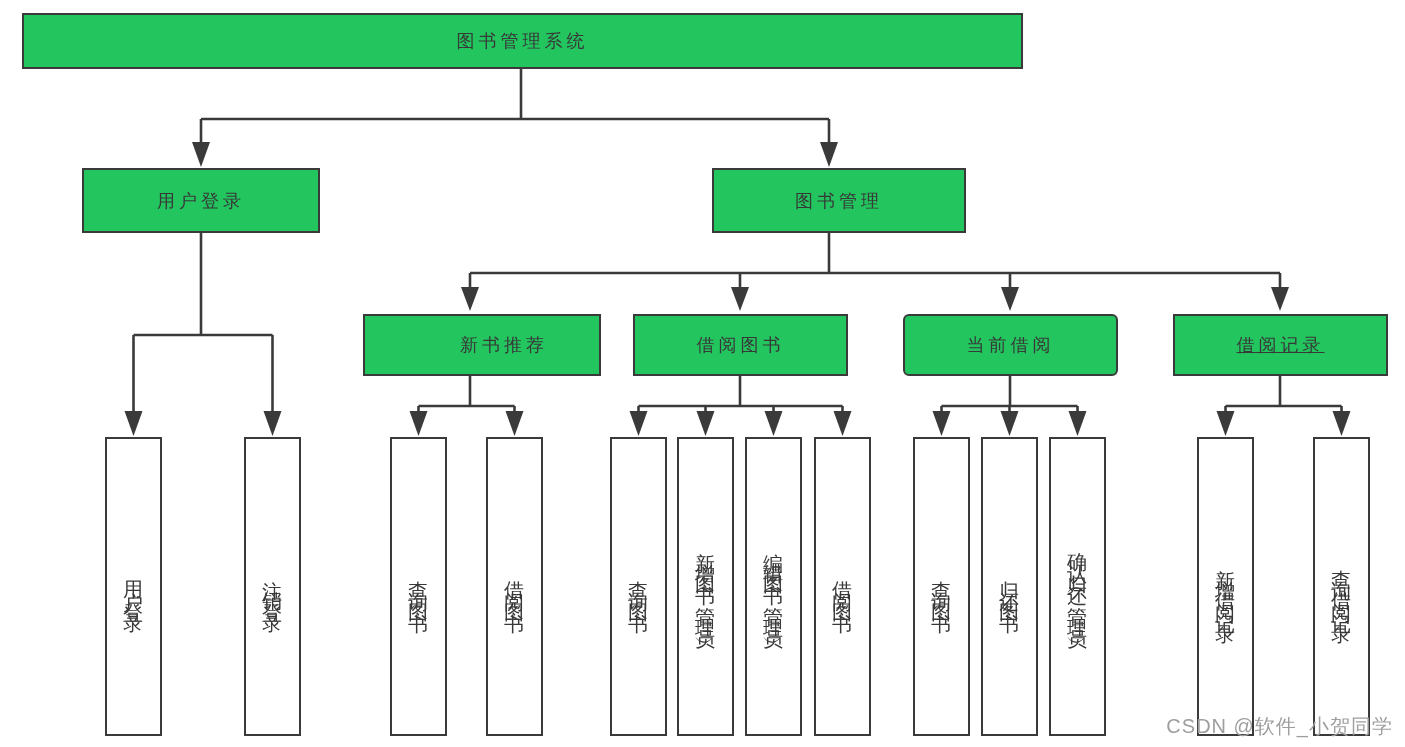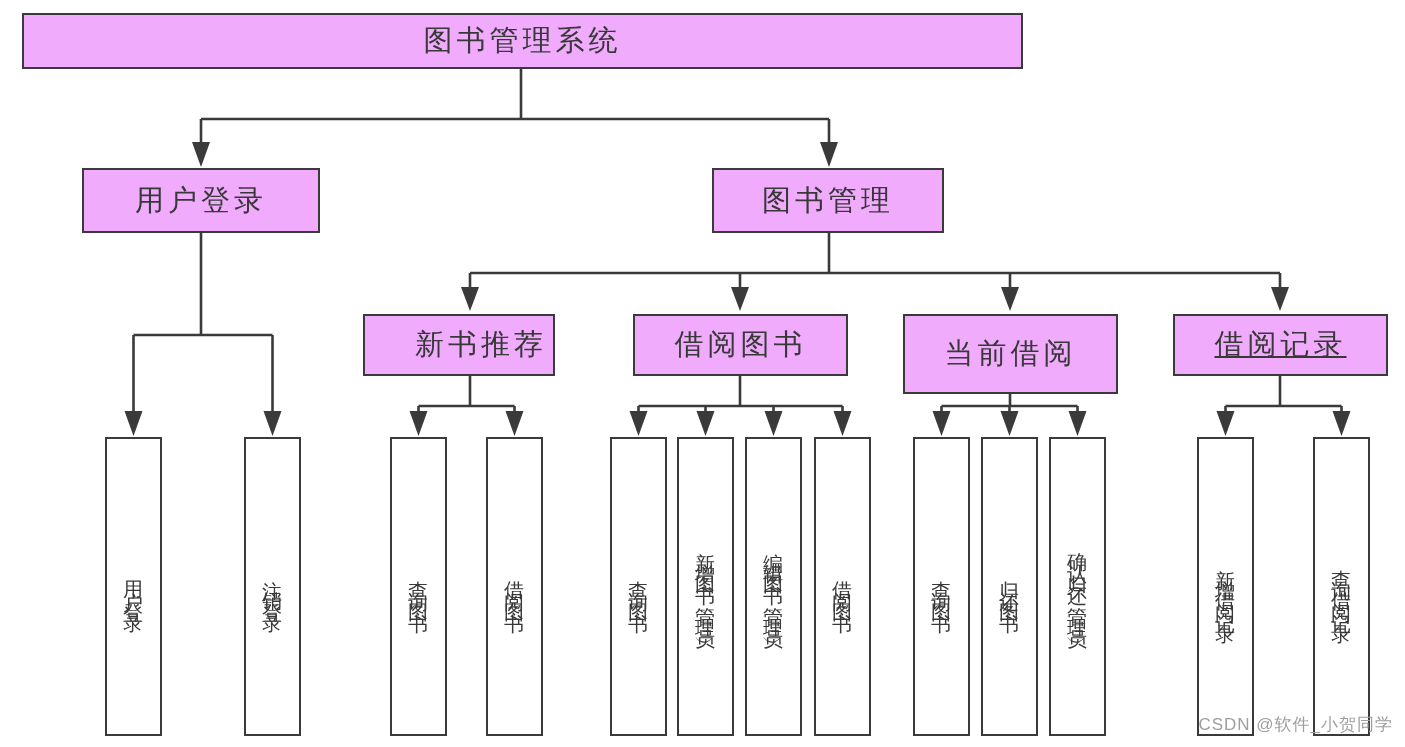--- a/index.html
+++ b/index.html
@@ -18,23 +18,23 @@
     font-family:"Liberation Sans","DejaVu Sans",sans-serif;
     color:var(--text);
   }
   svg.connectors{position:absolute;left:0;top:0;z-index:1;}
   svg.connectors line{stroke:var(--line);stroke-width:2.6;}
   svg.connectors polygon{fill:var(--line);}
   .box{
     position:absolute;z-index:2;
     box-sizing:border-box;
     border:2.5px solid var(--line);
-    background:#f0abfc;
+    background:#22c55e;
     display:flex;align-items:center;justify-content:center;
-    font-size:29px;letter-spacing:4px;
+    font-size:18px;letter-spacing:4px;
     white-space:nowrap;
     color:var(--text);
   }
   .leaf{
     position:absolute;z-index:2;
     box-sizing:border-box;
     border:2.5px solid var(--line);
     background:#fff;
     top:437px;width:57px;height:299px;
     display:flex;align-items:center;justify-content:center;
@@ -44,21 +44,21 @@
     text-orientation:mixed;
     font-size:20px;
     letter-spacing:11px;
     line-height:1;
     color:var(--text);
     white-space:nowrap;
   }
   .watermark{
     position:absolute;z-index:3;
     top:713px;right:12px;
-    font-size:17px;
+    font-size:20px;
     letter-spacing:1px;
     color:var(--watermark);
   }
 </style>
 </head>
 <body>
 
 <div class="stage">
 
   <svg class="connectors" width="1405" height="747" aria-hidden="true">
@@ -119,25 +119,25 @@
     <line x1="1225.5" y1="406" x2="1341.5" y2="406"></line>
     <line x1="1225.5" y1="406" x2="1225.5" y2="413"></line>
     <line x1="1341.5" y1="406" x2="1341.5" y2="413"></line>
     <polygon points="1216.5,411 1234.5,411 1225.5,436"></polygon>
     <polygon points="1332.5,411 1350.5,411 1341.5,436"></polygon>
   </svg>
 
   <div class="box" style="left:22px;top:13px;width:1001px;height:56px;">图书管理系统</div>
 
   <div class="box" style="left:82px;top:168px;width:238px;height:65px;">用户登录</div>
-  <div class="box" style="left:712px;top:168px;width:232px;height:65px;">图书管理</div>
+  <div class="box" style="left:712px;top:168px;width:254px;height:65px;">图书管理</div>
 
-  <div class="box" style="left:363px;top:314px;width:192px;height:62px;padding-left:44px;">新书推荐</div>
+  <div class="box" style="left:363px;top:314px;width:238px;height:62px;padding-left:44px;">新书推荐</div>
   <div class="box" style="left:633px;top:314px;width:215px;height:62px;">借阅图书</div>
-  <div class="box" style="left:903px;top:314px;width:215px;height:80px;">当前借阅</div>
+  <div class="box" style="left:903px;top:314px;width:215px;height:62px;border-radius:6px;">当前借阅</div>
   <div class="box" style="left:1173px;top:314px;width:215px;height:62px;text-decoration:underline;">借阅记录</div>
 
   <div class="leaf" style="left:105px;">
     <span class="vtext">用户登录</span>
   </div>
   <div class="leaf" style="left:244px;">
     <span class="vtext">注销登录</span>
   </div>
 
   <div class="leaf" style="left:390px;">

